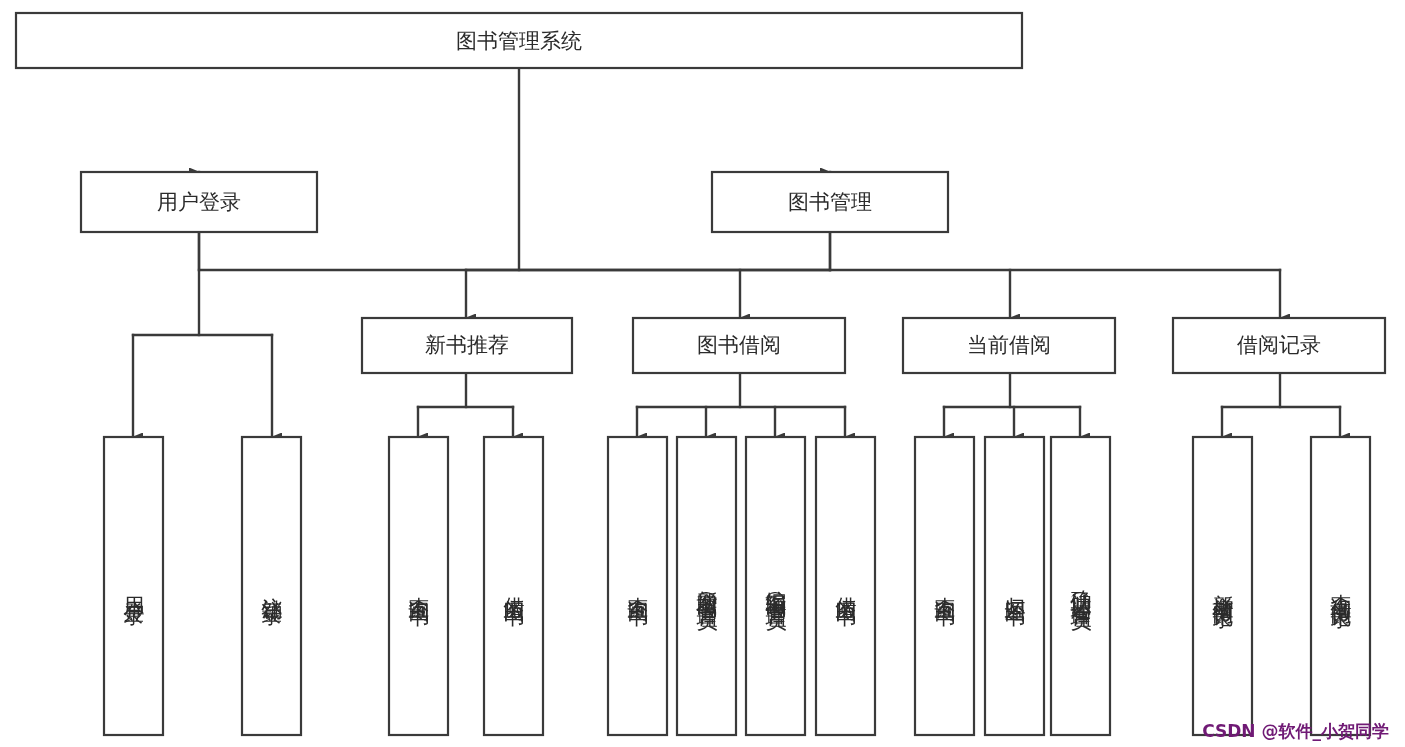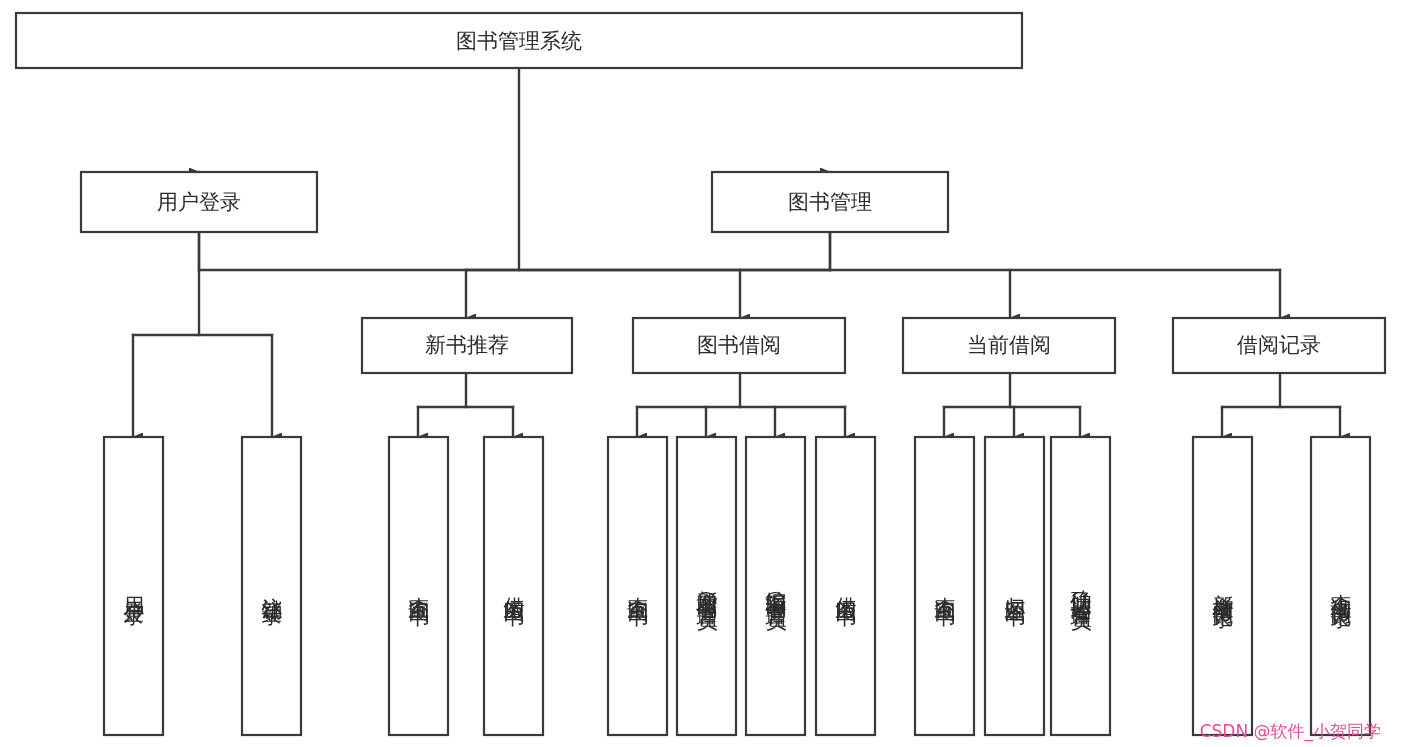--- a/index.html
+++ b/index.html
@@ -61,28 +61,29 @@
     line-height: 1.0;
     letter-spacing: 3px;
     color: #2b2b2b;
     text-align: center;
     white-space: nowrap;
     pointer-events: none;
     user-select: none;
   }
   .watermark {
     position: absolute;
-    right: 24px;
+    right: 16px;
     bottom: 4px;
     font-family: "DejaVu Sans", "Liberation Sans", sans-serif;
     font-size: 17px;
-    color: #ec4899;
+    color: #701a75;
     white-space: nowrap;
     user-select: none;
     pointer-events: none;
+    font-weight: bold;
   }
 </style>
 </head>
 <body>
 
 <div id="diagram-root">
 
   <svg id="flow-svg" viewBox="0 0 1405 747">
     <defs>
       <marker id="arrowhead" markerWidth="9" markerHeight="11" refX="4.5" refY="10" orient="auto" markerUnits="userSpaceOnUse">

